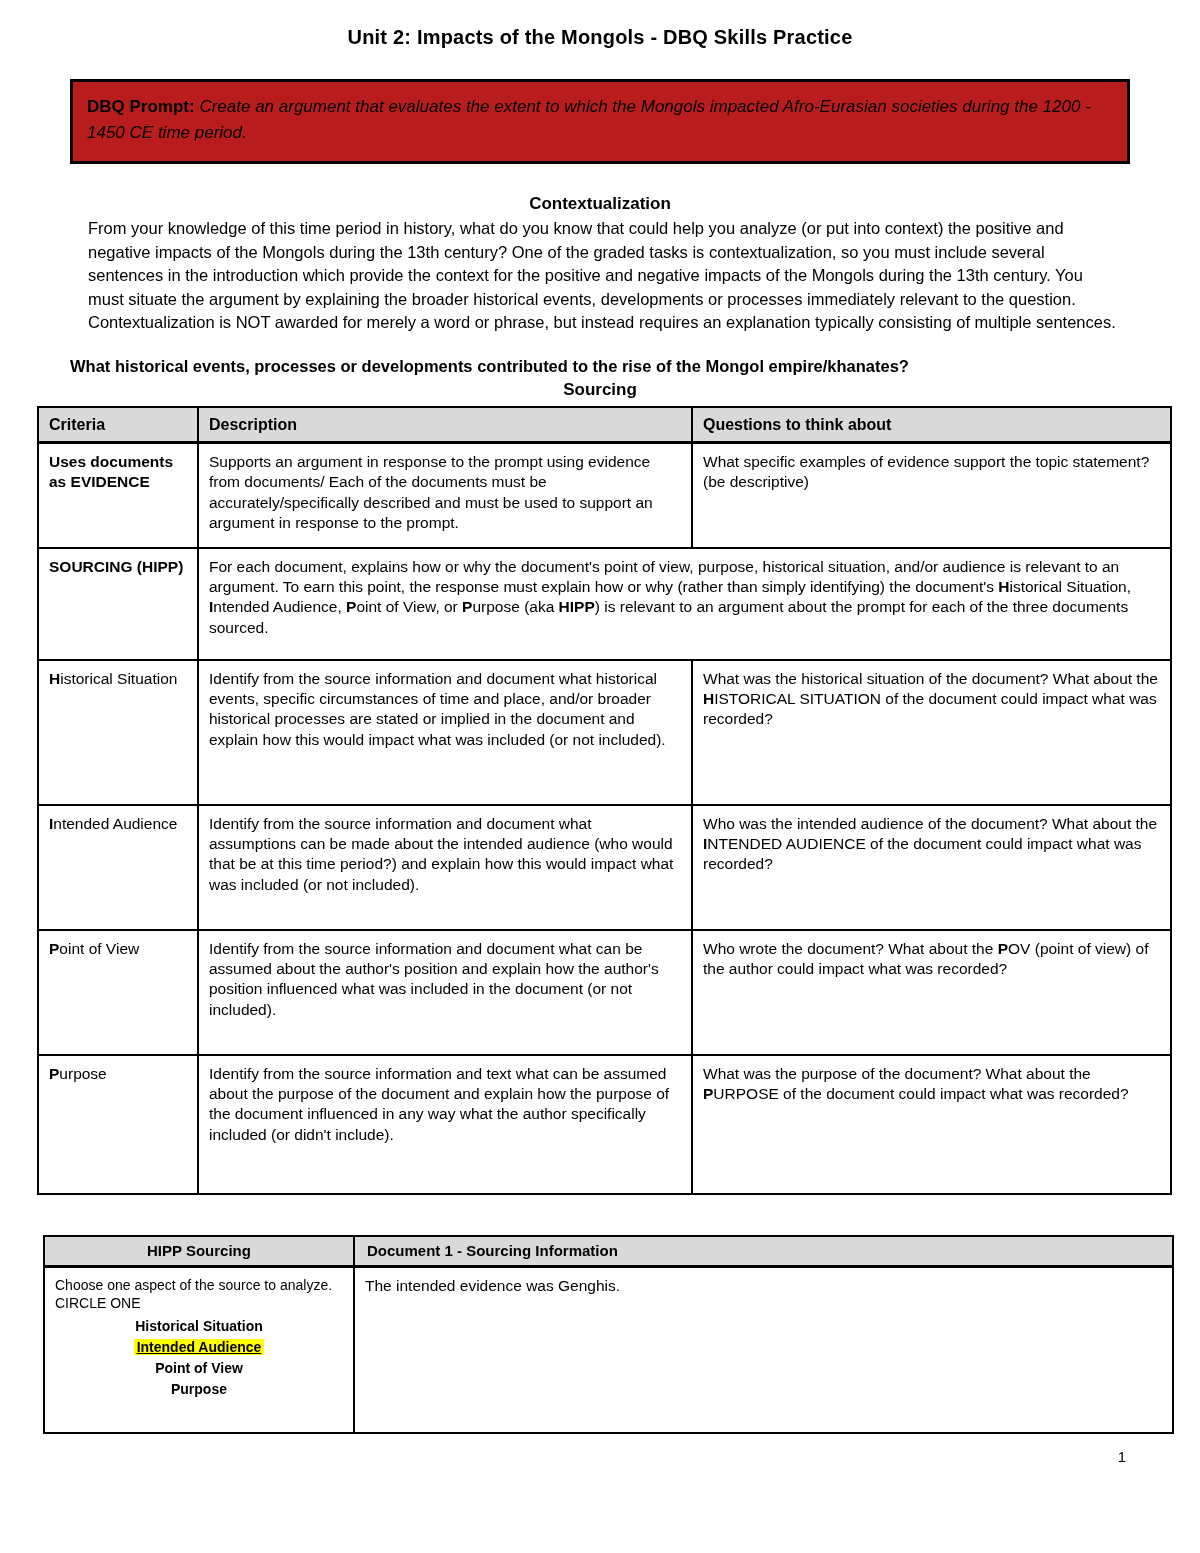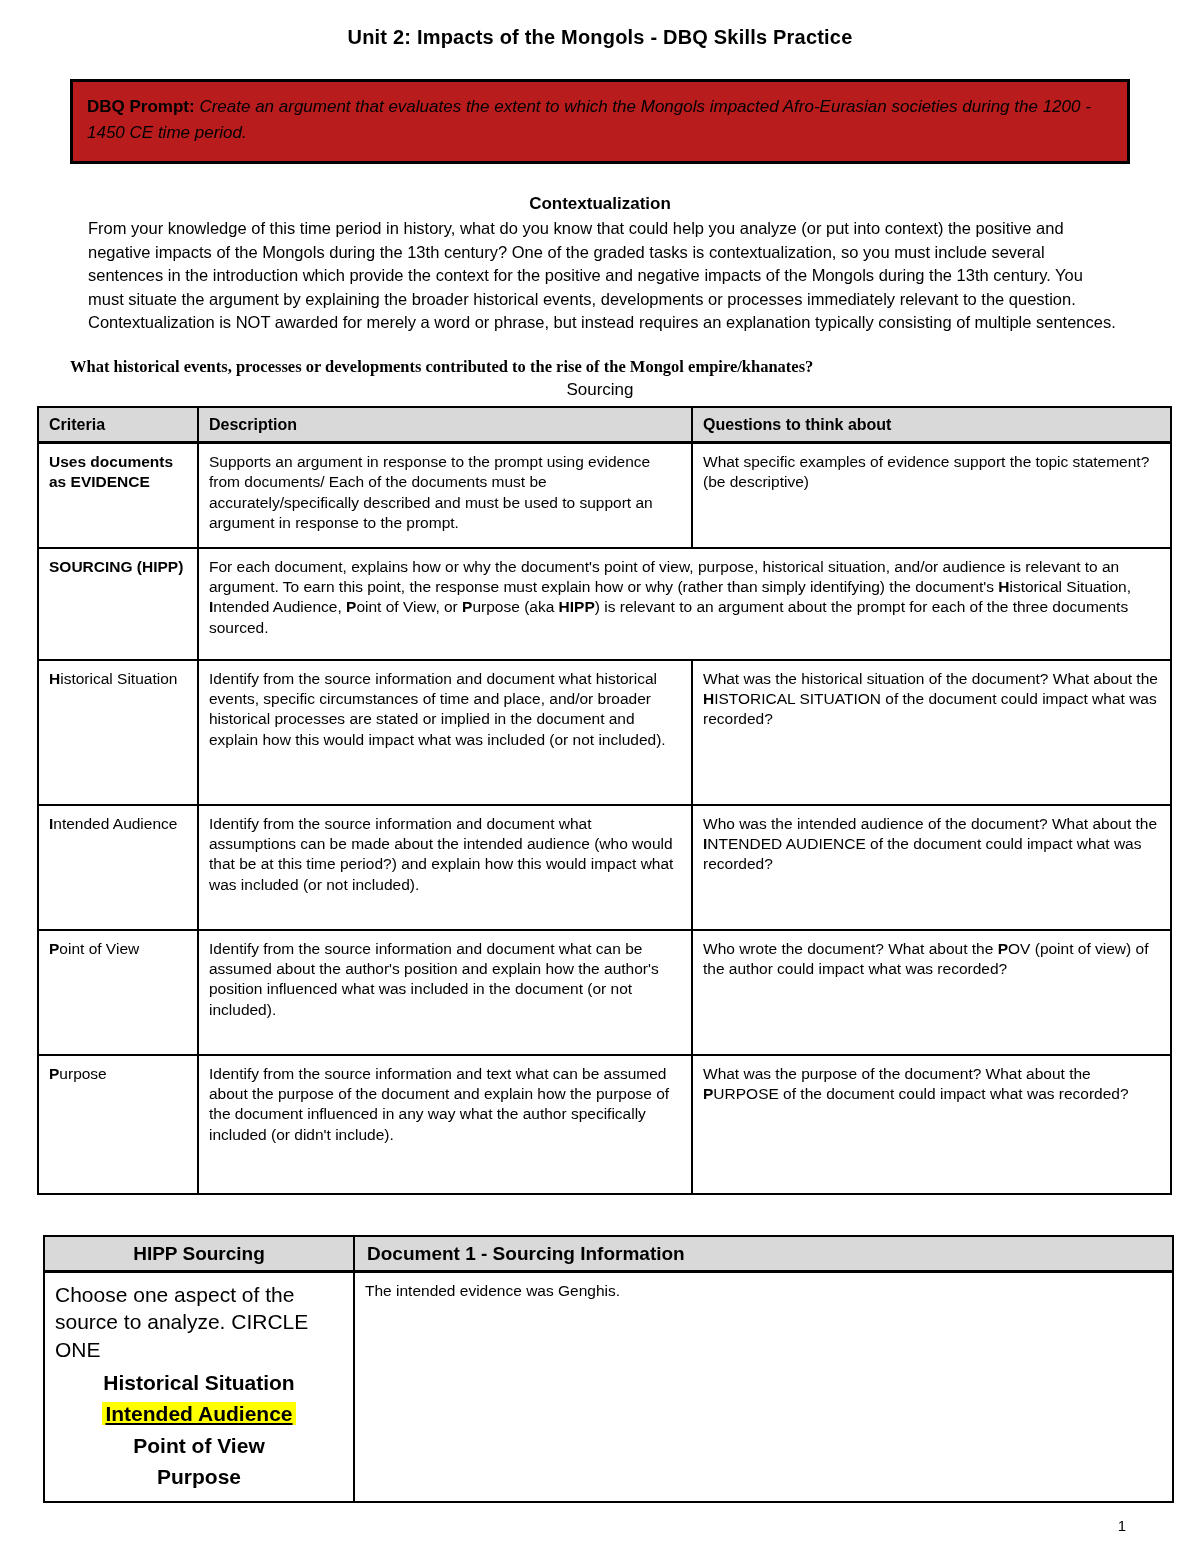--- a/index.html
+++ b/index.html
@@ -9,36 +9,36 @@
   .doc-title { text-align:center; font-weight:bold; font-size:20px; letter-spacing:0.2px; }
 
   .prompt-box { margin:30px 70px 0 70px; background:#b91c1c; border:3px solid #000; padding:12px 16px 16px 14px; font-size:17px; line-height:1.5; }
   .prompt-label { font-weight:bold; }
   .prompt-text { font-style:italic; }
 
   .ctx-heading { text-align:center; font-weight:bold; font-size:17px; margin-top:30px; }
   .ctx-body { margin:3px 84px 8px 88px; font-size:16.5px; line-height:1.43; }
 
   .question-block { margin:20px 70px 0 70px; font-size:16.5px; line-height:1.45; }
-  .question-prompt { font-weight:bold;font-family:Liberation Serif, serif; }
+  .question-prompt { font-weight:bold; }
 
-  .sourcing-heading { text-align:center; font-weight:normal; font-size:17px; margin-top:1px; }
+  .sourcing-heading { text-align:center; font-weight:bold; font-size:17px; margin-top:1px; }
 
   table { border-collapse:collapse; table-layout:fixed; }
   td, th { border:2px solid #000; vertical-align:top; text-align:left; padding:8px 10px; font-size:15.5px; line-height:1.32; font-weight:normal; box-sizing:border-box; }
 
   .sourcing-table { width:1133px; margin:6px 0 0 37px; }
   .sourcing-table thead th { background:#d9d9d9; font-weight:bold; font-size:16px; border-bottom:3px solid #000; vertical-align:middle; height:32px; padding:6px 10px; }
 
   .bseg { font-weight:bold; }
 
   .hipp-table { width:1129px; margin:40px 0 0 43px; }
-  .hipp-table th { background:#d9d9d9; font-weight:bold; font-size:19px; border-bottom:3px solid #000; vertical-align:middle; height:31px; padding:4px 12px; }
+  .hipp-table th { background:#d9d9d9; font-weight:bold; font-size:15px; border-bottom:3px solid #000; vertical-align:middle; height:31px; padding:4px 12px; }
   .hipp-th-left { text-align:center; }
-  .hipp-cell-left { font-size:21px;border-radius:11px; }
+  .hipp-cell-left { font-size:14px;border-radius:11px; }
   .hipp-options { text-align:center; font-weight:bold; margin-top:3px; }
   .hipp-option { line-height:1.5; }
   .hl { background:#ffff00; text-decoration:underline; padding:0 3px; }
 
   .page-number { text-align:right; margin:14px 74px 0 0; font-size:15px; }
 </style>
 </head>
 <body>
 
 <div class="page">

